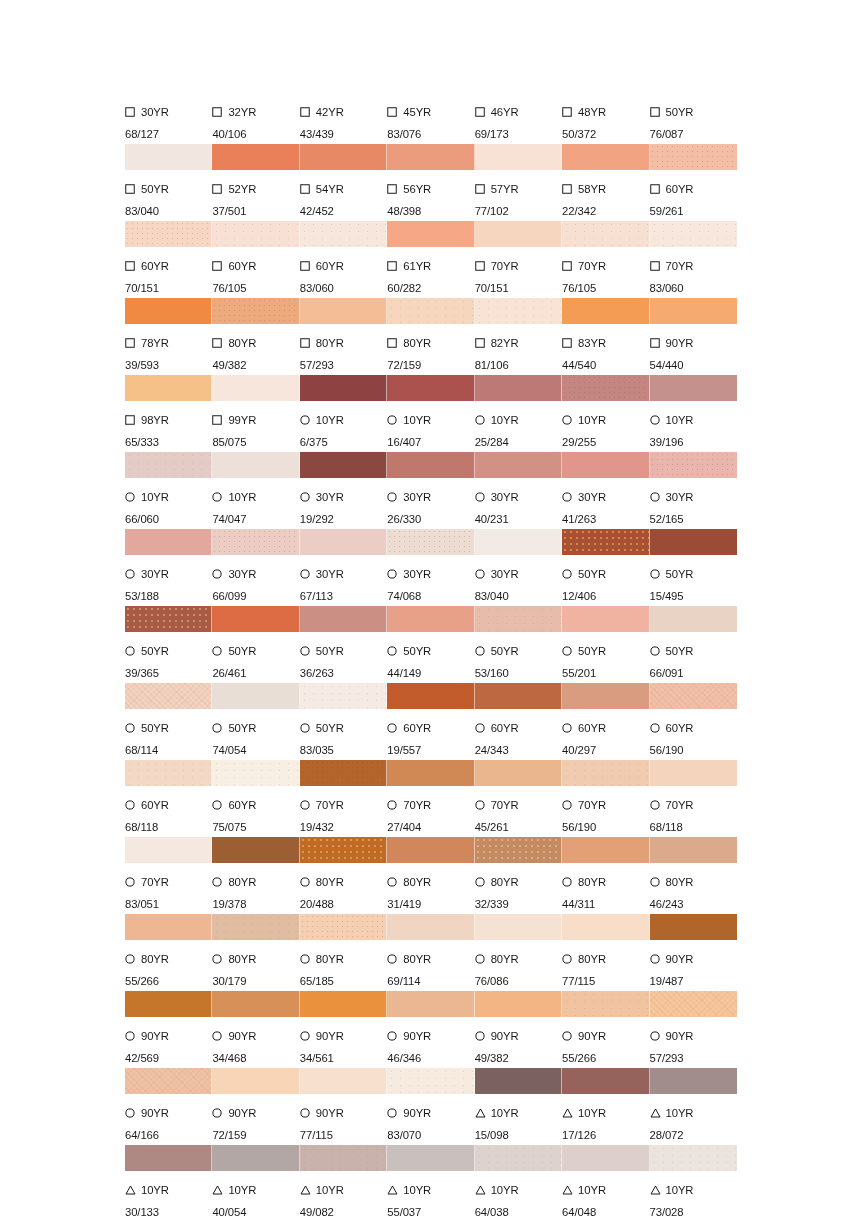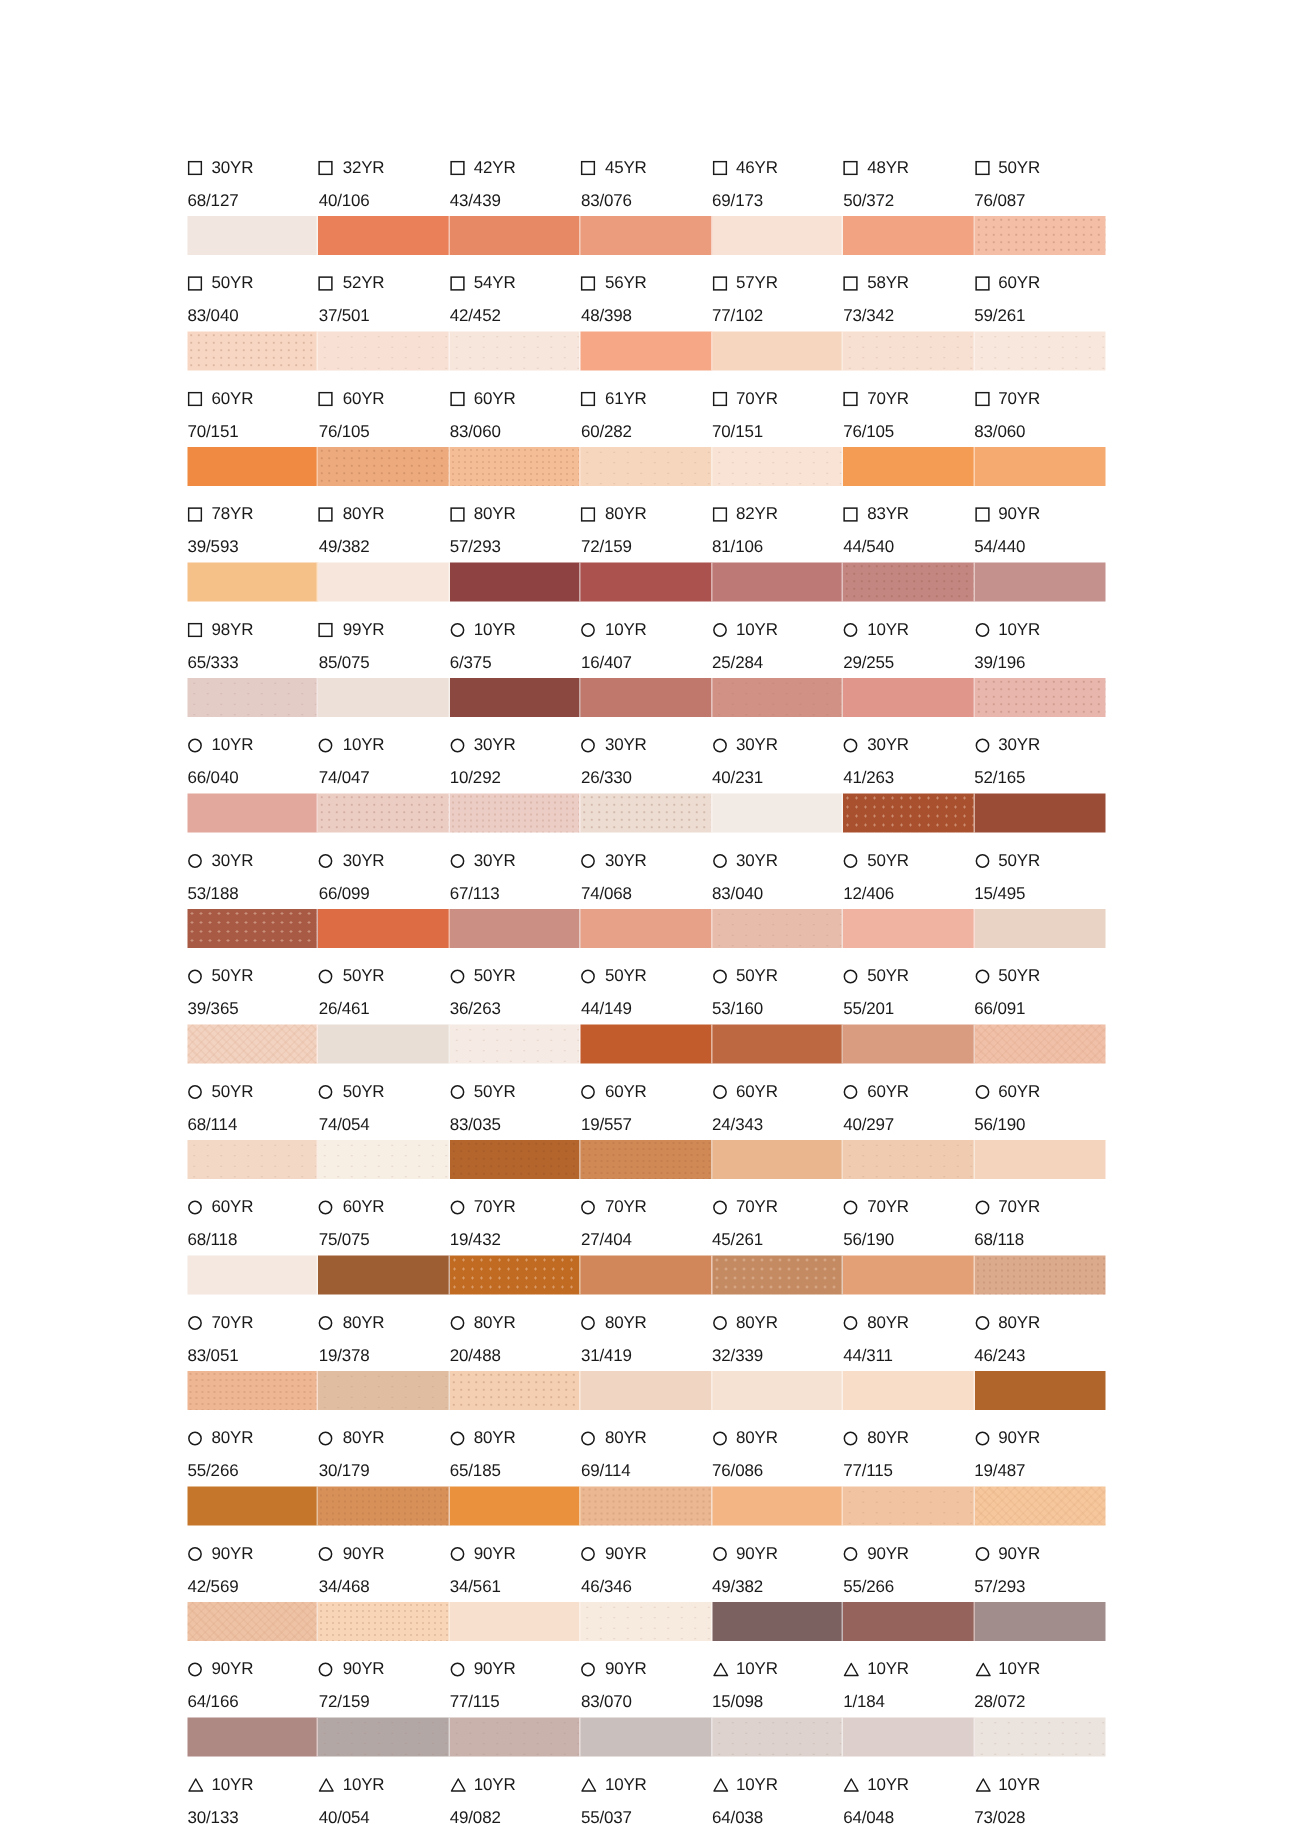--- a/index.html
+++ b/index.html
@@ -279,21 +279,21 @@
           </div>
           <div class="cell-label">
             <div class="code-line">
               <span class="marker">
                 <svg width="10" height="10" viewBox="0 0 10 10">
                   <rect x="0.75" y="0.75" width="8.5" height="8.5" fill="none" stroke="#1a1a1a" stroke-width="1"></rect>
                 </svg>
               </span>
               <span class="hue">58YR</span>
             </div>
-            <div class="vc-line">73/342</div>
+            <div class="vc-line">22/342</div>
           </div>
           <div class="cell-label">
             <div class="code-line">
               <span class="marker">
                 <svg width="10" height="10" viewBox="0 0 10 10">
                   <rect x="0.75" y="0.75" width="8.5" height="8.5" fill="none" stroke="#1a1a1a" stroke-width="1"></rect>
                 </svg>
               </span>
               <span class="hue">60YR</span>
             </div>
@@ -640,21 +640,21 @@
         <div class="labels">
           <div class="cell-label">
             <div class="code-line">
               <span class="marker">
                 <svg width="10" height="10" viewBox="0 0 10 10">
                   <circle cx="5" cy="5" r="4.1" fill="none" stroke="#1a1a1a" stroke-width="1"></circle>
                 </svg>
               </span>
               <span class="hue">10YR</span>
             </div>
-            <div class="vc-line">66/040</div>
+            <div class="vc-line">66/060</div>
           </div>
           <div class="cell-label">
             <div class="code-line">
               <span class="marker">
                 <svg width="10" height="10" viewBox="0 0 10 10">
                   <circle cx="5" cy="5" r="4.1" fill="none" stroke="#1a1a1a" stroke-width="1"></circle>
                 </svg>
               </span>
               <span class="hue">10YR</span>
             </div>
@@ -662,21 +662,21 @@
           </div>
           <div class="cell-label">
             <div class="code-line">
               <span class="marker">
                 <svg width="10" height="10" viewBox="0 0 10 10">
                   <circle cx="5" cy="5" r="4.1" fill="none" stroke="#1a1a1a" stroke-width="1"></circle>
                 </svg>
               </span>
               <span class="hue">30YR</span>
             </div>
-            <div class="vc-line">10/292</div>
+            <div class="vc-line">19/292</div>
           </div>
           <div class="cell-label">
             <div class="code-line">
               <span class="marker">
                 <svg width="10" height="10" viewBox="0 0 10 10">
                   <circle cx="5" cy="5" r="4.1" fill="none" stroke="#1a1a1a" stroke-width="1"></circle>
                 </svg>
               </span>
               <span class="hue">30YR</span>
             </div>
@@ -1527,21 +1527,21 @@
           </div>
           <div class="cell-label">
             <div class="code-line">
               <span class="marker">
                 <svg width="11" height="10" viewBox="0 0 11 10">
                   <path d="M5.5 1 L10 9 L1 9 Z" fill="none" stroke="#1a1a1a" stroke-width="1" stroke-linejoin="round"></path>
                 </svg>
               </span>
               <span class="hue">10YR</span>
             </div>
-            <div class="vc-line">1/184</div>
+            <div class="vc-line">17/126</div>
           </div>
           <div class="cell-label">
             <div class="code-line">
               <span class="marker">
                 <svg width="11" height="10" viewBox="0 0 11 10">
                   <path d="M5.5 1 L10 9 L1 9 Z" fill="none" stroke="#1a1a1a" stroke-width="1" stroke-linejoin="round"></path>
                 </svg>
               </span>
               <span class="hue">10YR</span>
             </div>

